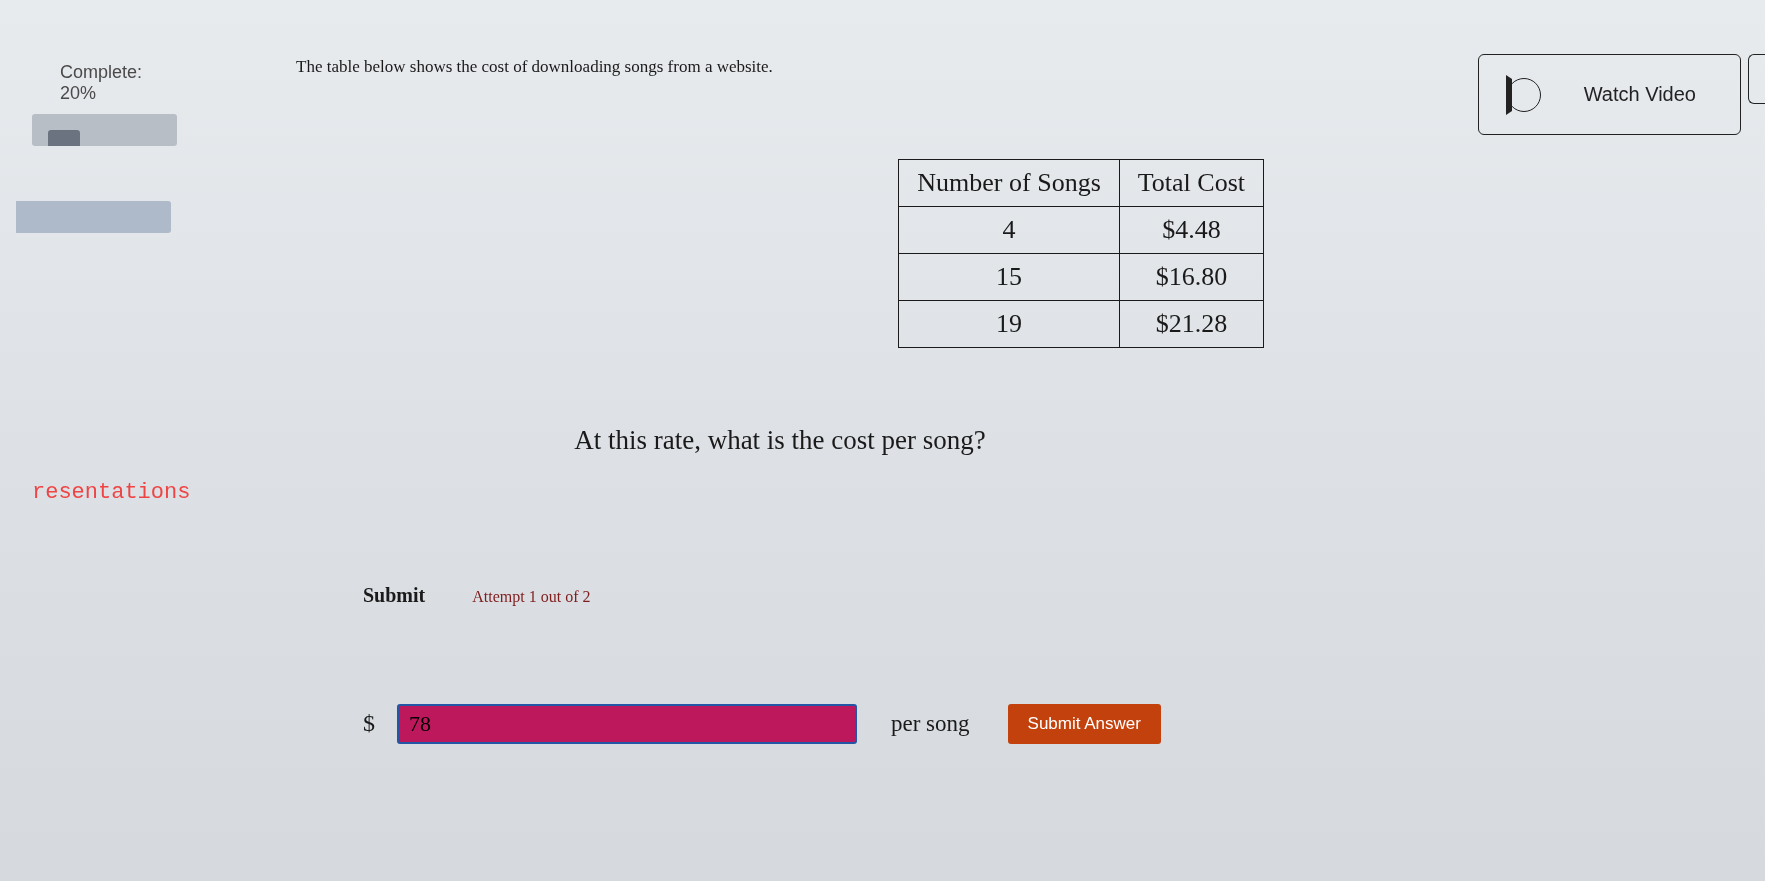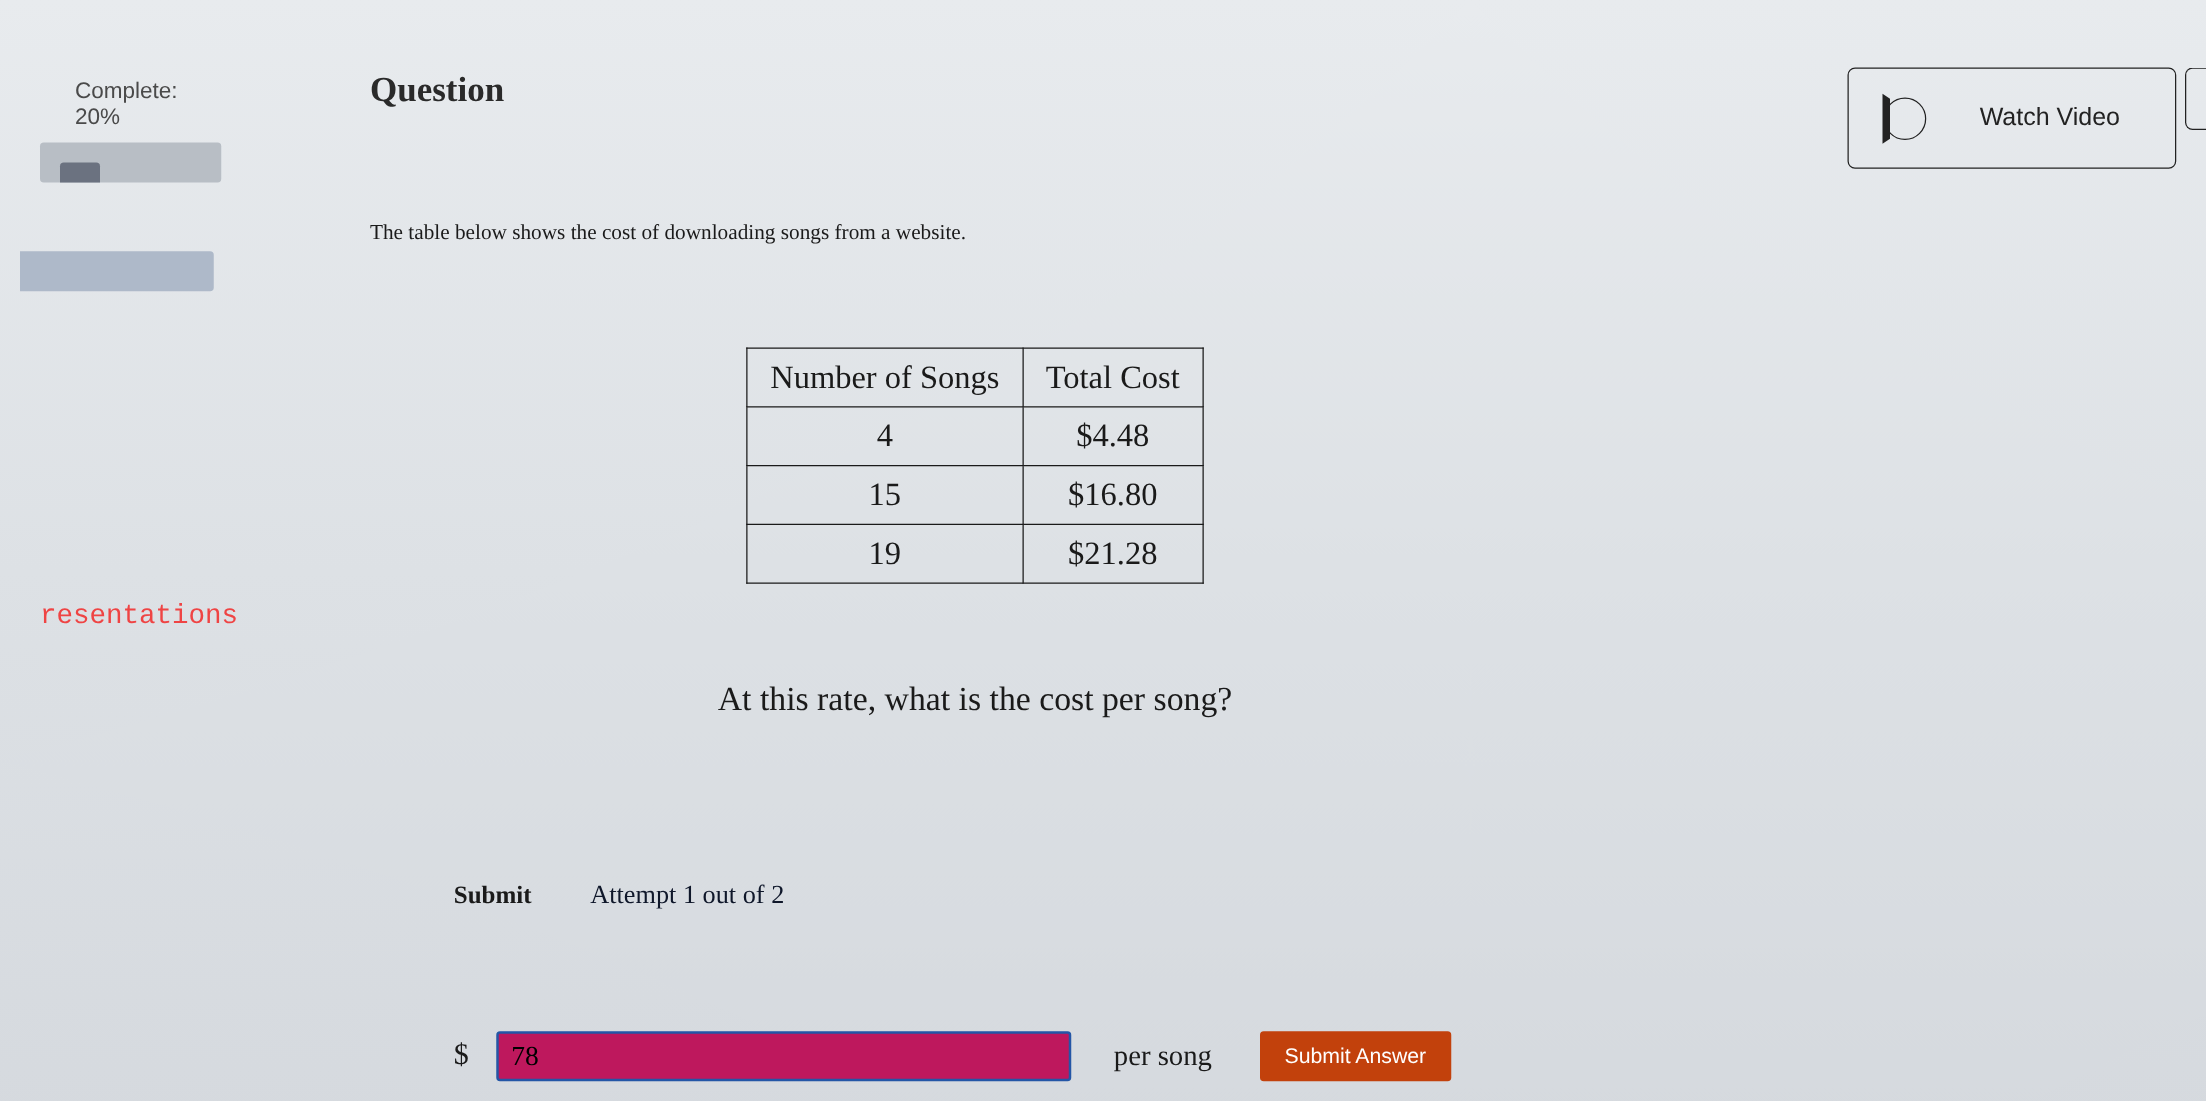--- a/index.html
+++ b/index.html
@@ -74,21 +74,21 @@
       margin-bottom: 55px;
     }
     .question-text {
       font-family: Georgia, serif;
       font-size: 17px;
       color: #1a1a1a;
       margin-bottom: 50px;
     }
     .table-container {
       display: flex;
-      justify-content: center;
+      justify-content: flex-end;
       width: 1000px;
       margin-bottom: 45px;
     }
     table {
       border-collapse: collapse;
       font-family: 'Times New Roman', serif;
     }
     th, td {
       border: 1px solid #1a1a1a;
       padding: 8px 18px;
@@ -109,22 +109,22 @@
       margin-left: 35px;
     }
     .answer-label {
       font-family: Georgia, serif;
       font-size: 20px;
     }
     .answer-bold {
       font-weight: bold;
     }
     .attempt {
-      font-size: 21px;
-      color: #0f172a;
+      font-size: 16px;
+      color: #7f1d1d;
       margin-left: 10px;
     }
     .answer-row {
       display: flex;
       align-items: center;
       margin-top: 55px;
     }
     .dollar {
       font-family: 'Times New Roman', serif;
       font-size: 24px;
@@ -214,21 +214,20 @@
 
 <button class="watch-video-btn">
   <span class="play-icon">
     <span class="play-triangle"></span>
   </span>
   <span>Watch Video</span>
 </button>
 <div class="partial-btn"></div>
 
 <div class="main">
-  <div class="question-header">Question</div>
   <div class="question-text">The table below shows the cost of downloading songs from a website.</div>
 
   <div class="table-container">
     <table>
       <thead>
         <tr>
           <th>Number of Songs</th>
           <th>Total Cost</th>
         </tr>
       </thead>

